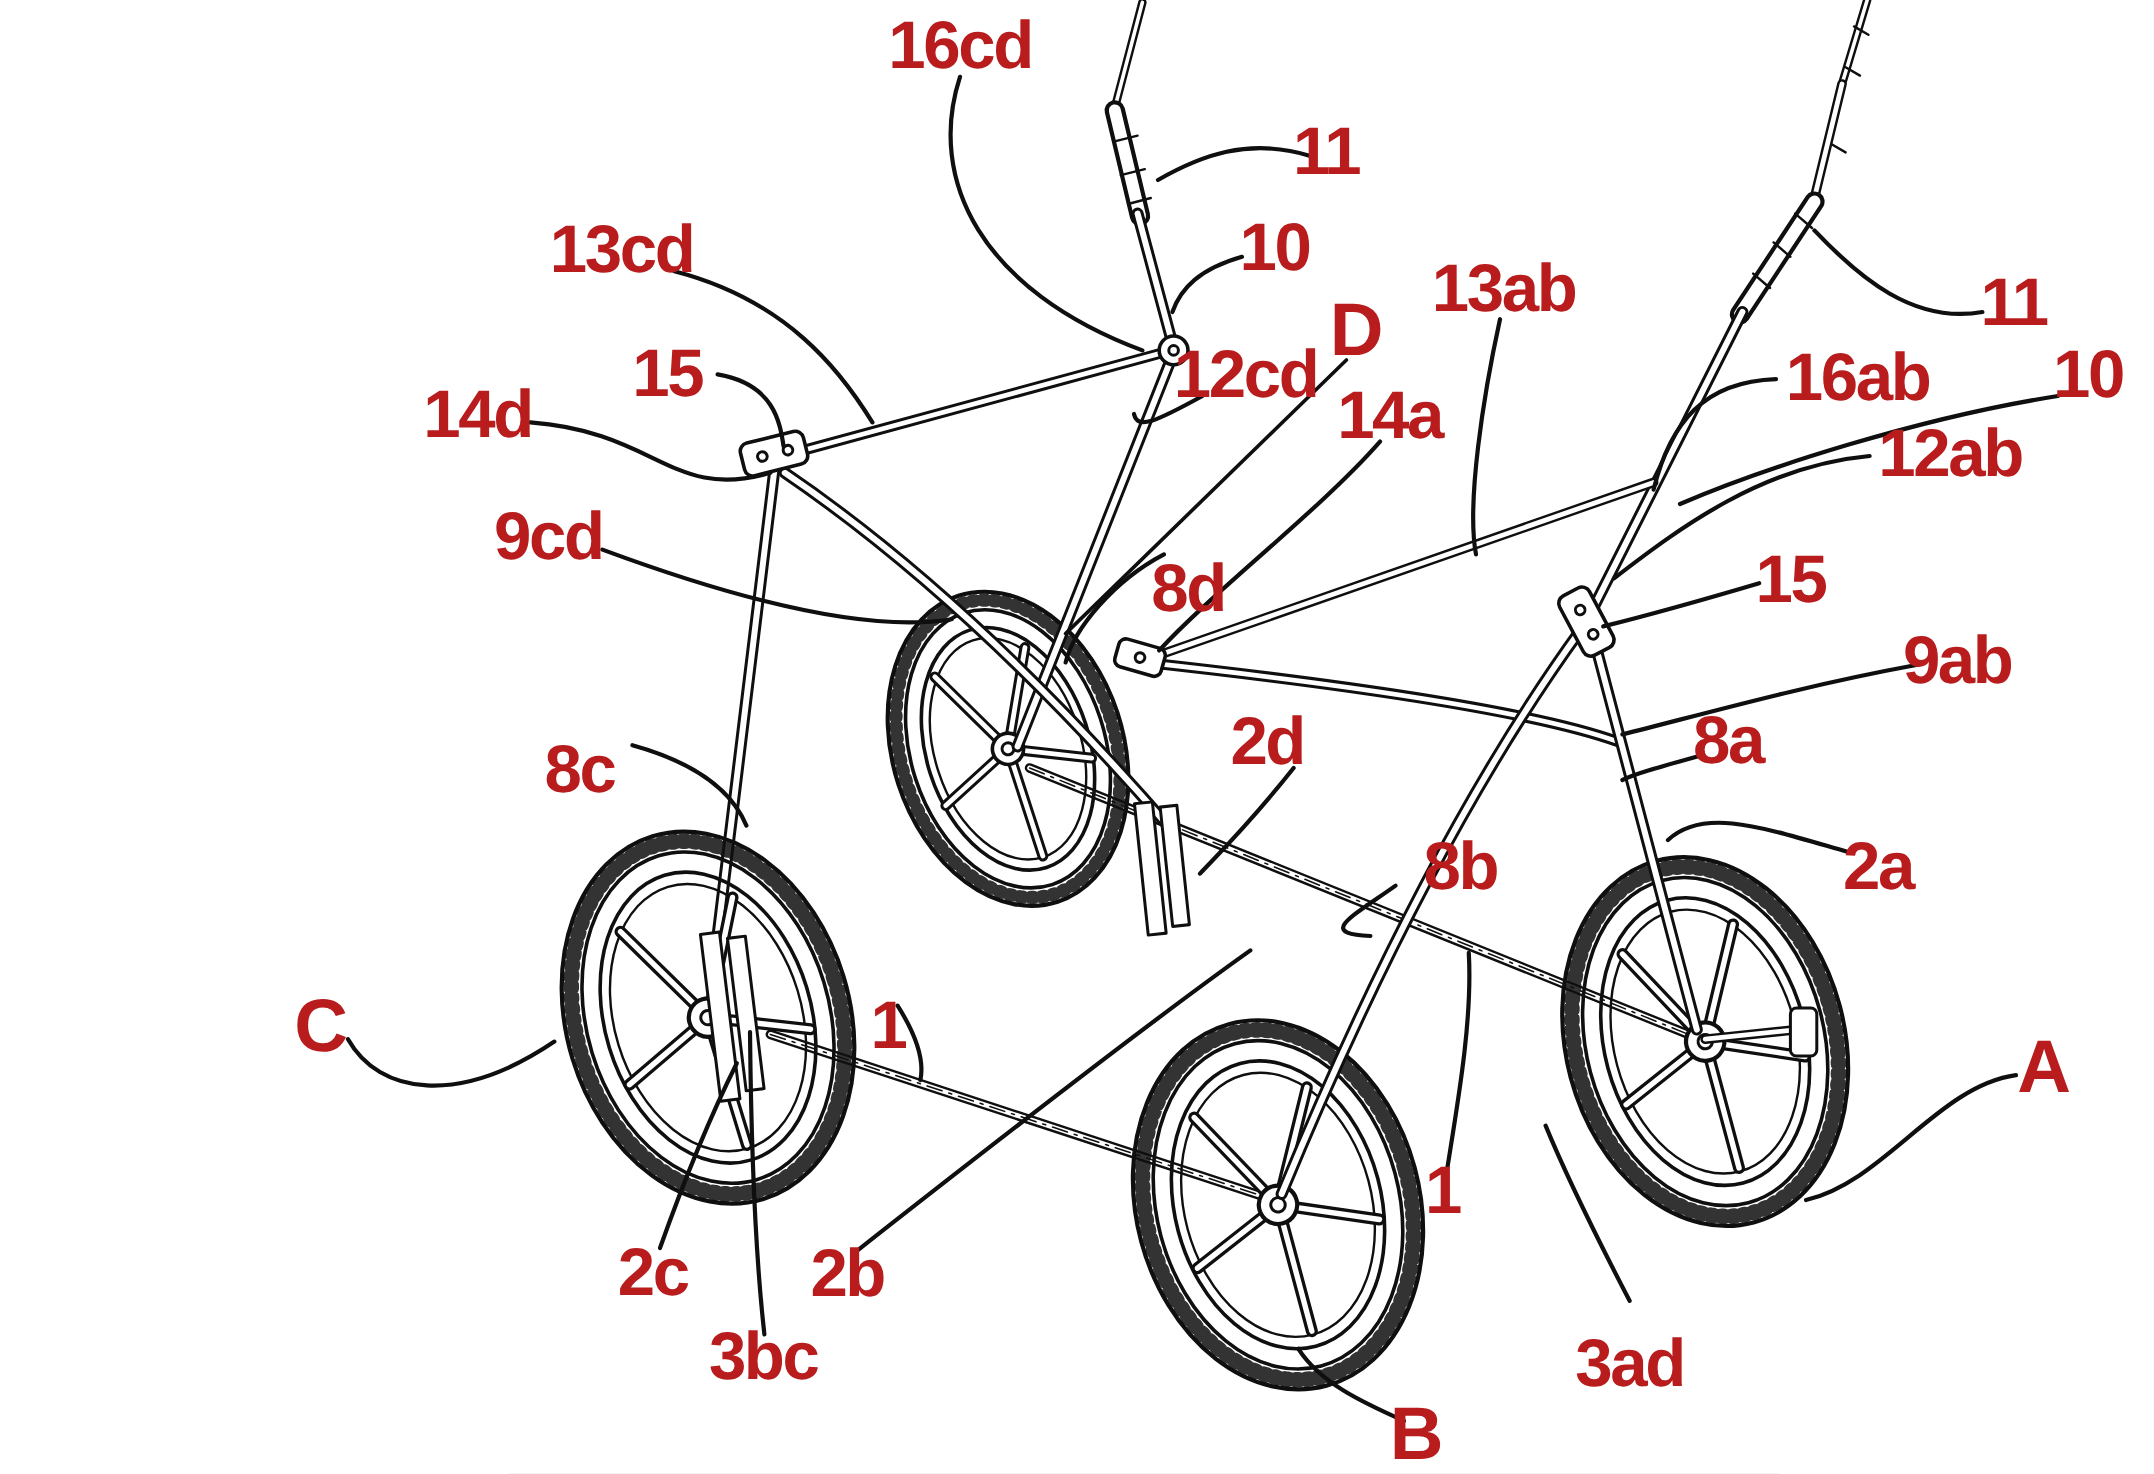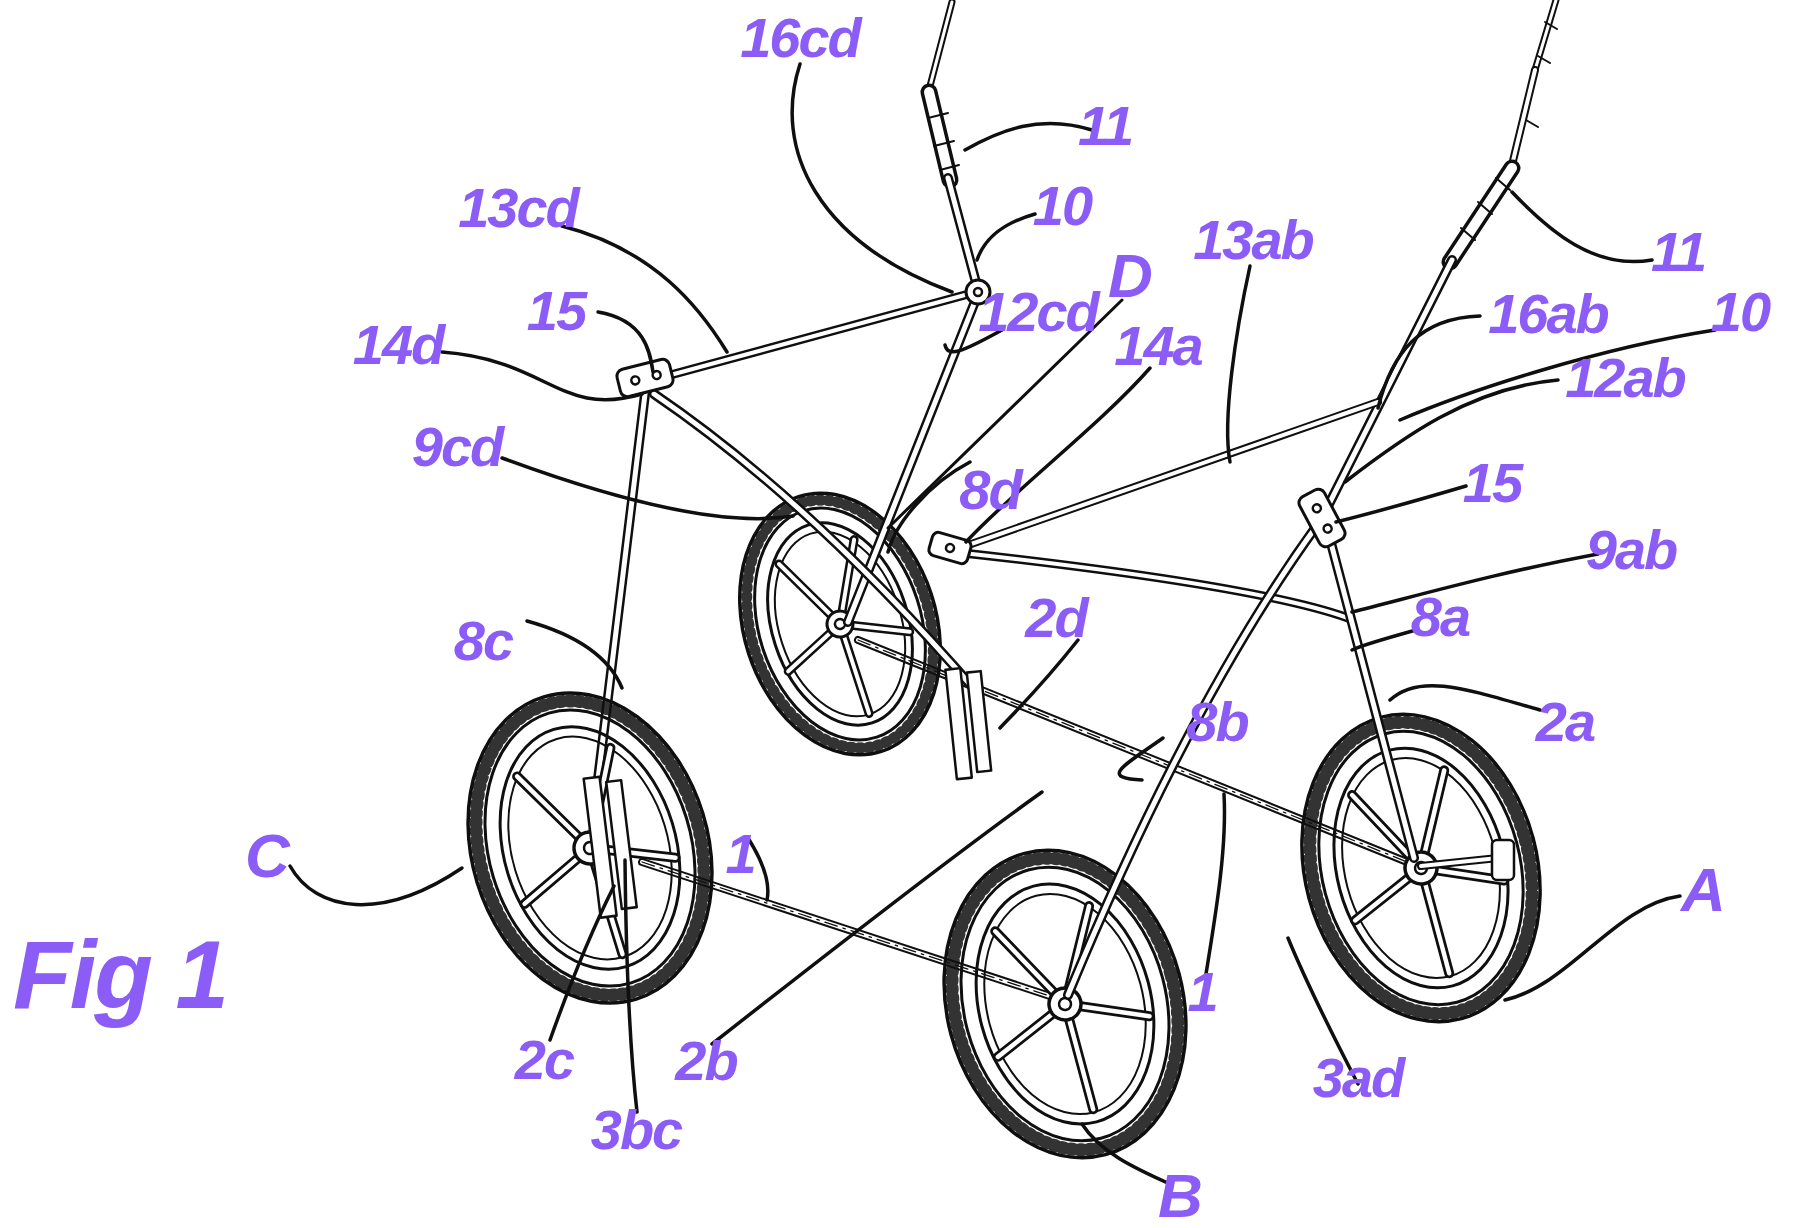--- a/index.html
+++ b/index.html
@@ -1,20 +1,20 @@
 <!DOCTYPE html>
 <html><head>
 <meta charset="utf-8">
 <style>
   html,body{margin:0;padding:0;background:#e8e8e8;}
   #stage{position:relative;width:1795px;height:1228px;background:#ffffff;overflow:hidden;
          font-family:"Liberation Sans",sans-serif;}
   svg{position:absolute;left:0;top:0;}
-  .label{position:absolute;transform:translate(-50%,-50%);font-style:italic;font-weight:bold;
-         color:#8b5cf6;white-space:nowrap;line-height:1;user-select:none;}
+  .label{position:absolute;transform:translate(-50%,-50%);font-weight:bold;
+         color:#b91c1c;white-space:nowrap;line-height:1;user-select:none;}
   .part-ref{font-size:56px;letter-spacing:-2px;}
   .wheel-ref{font-size:62px;letter-spacing:-1px;}
   .figure-label{font-size:96px;letter-spacing:-2px;}
 </style>
 </head>
 <body>
 
 <div id="stage">
 
   <svg width="1795" height="1228" viewBox="0 0 1795 1228" fill="none" stroke="#0f0f0f" stroke-linecap="round" stroke-linejoin="round">
@@ -245,21 +245,20 @@
       <path d="M 550,1040 Q 582,950 614,886"></path>
       <path d="M 712,1044 C 768,1000 952,856 1042,792"></path>
       <path d="M 637,1112 C 630,1050 626,960 625,860"></path>
       <path d="M 748,838 Q 772,876 767,900"></path>
       <path d="M 1206,974 C 1216,912 1227,848 1224,794"></path>
       <path d="M 1358,1084 C 1330,1030 1302,972 1288,938"></path>
       <path d="M 1170,1184 C 1134,1168 1100,1152 1082,1124"></path>
     </g>
   </svg>
 
-  <div class="label figure-label" style="left:120px;top:975px;">Fig 1</div>
 
   <div>
       <div class="label part-ref" style="left: 800px; top: 38px;">16cd</div>
       <div class="label part-ref" style="left: 518px; top: 208px;">13cd</div>
       <div class="label part-ref" style="left: 556px; top: 311px;">15</div>
       <div class="label part-ref" style="left: 398px; top: 345px;">14d</div>
       <div class="label part-ref" style="left: 457px; top: 447px;">9cd</div>
       <div class="label part-ref" style="left: 1105px; top: 126px;">11</div>
       <div class="label part-ref" style="left: 1062px; top: 206px;">10</div>
       <div class="label wheel-ref" style="left: 1130px; top: 276px;">D</div>
@@ -278,17 +277,17 @@
       <div class="label part-ref" style="left: 1056px; top: 618px;">2d</div>
       <div class="label part-ref" style="left: 1190px; top: 722px; margin-left: 27px;">8b</div>
       <div class="label part-ref" style="left: 1565px; top: 722px;">2a</div>
       <div class="label wheel-ref" style="left: 267px; top: 856px;">C</div>
       <div class="label part-ref" style="left: 740px; top: 854px;">1</div>
       <div class="label wheel-ref" style="left: 1703px; top: 890px;">A</div>
       <div class="label part-ref" style="left: 544px; top: 1060px;">2c</div>
       <div class="label part-ref" style="left: 706px; top: 1061px;">2b</div>
       <div class="label part-ref" style="left: 636px; top: 1130px; text-align: right;">3bc</div>
       <div class="label part-ref" style="left: 1202px; top: 992px;">1</div>
-      <div class="label part-ref" style="left: 1358px; top: 1078px;">3ad</div>
+      <div class="label part-ref" style="left: 1358px; top: 1136px;">3ad</div>
       <div class="label wheel-ref" style="left: 1180px; top: 1196px;">B</div>
     </div>
 
 </div>
 
 </body></html>

